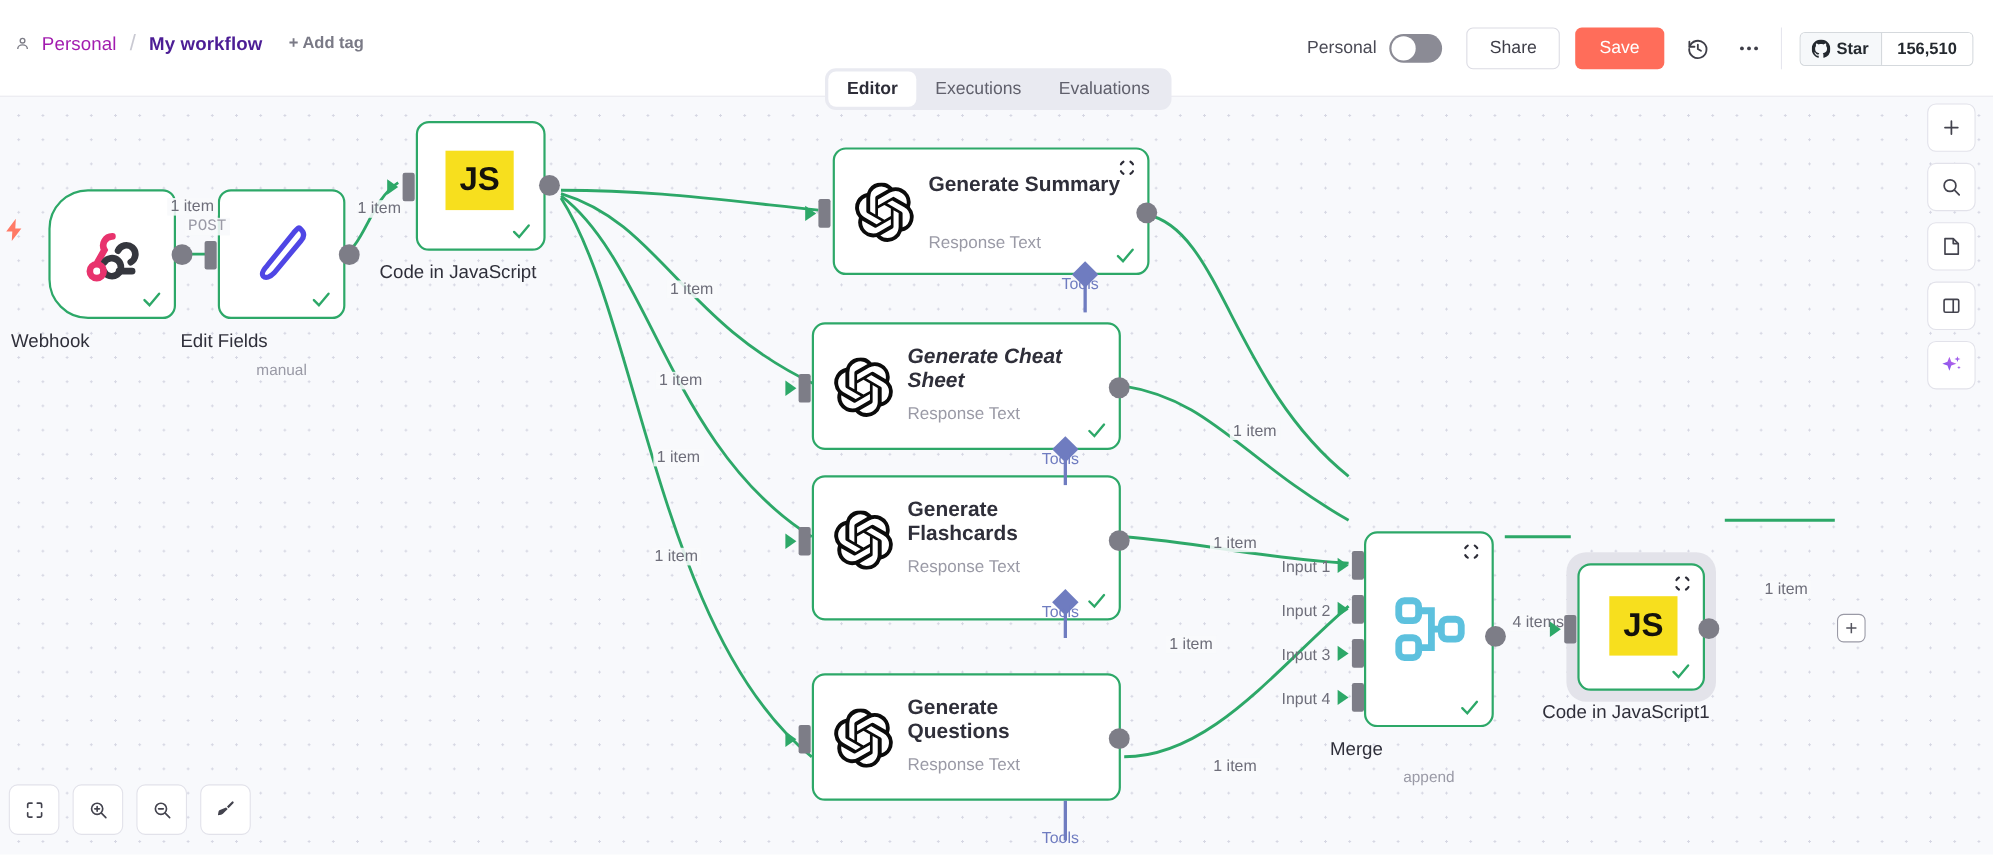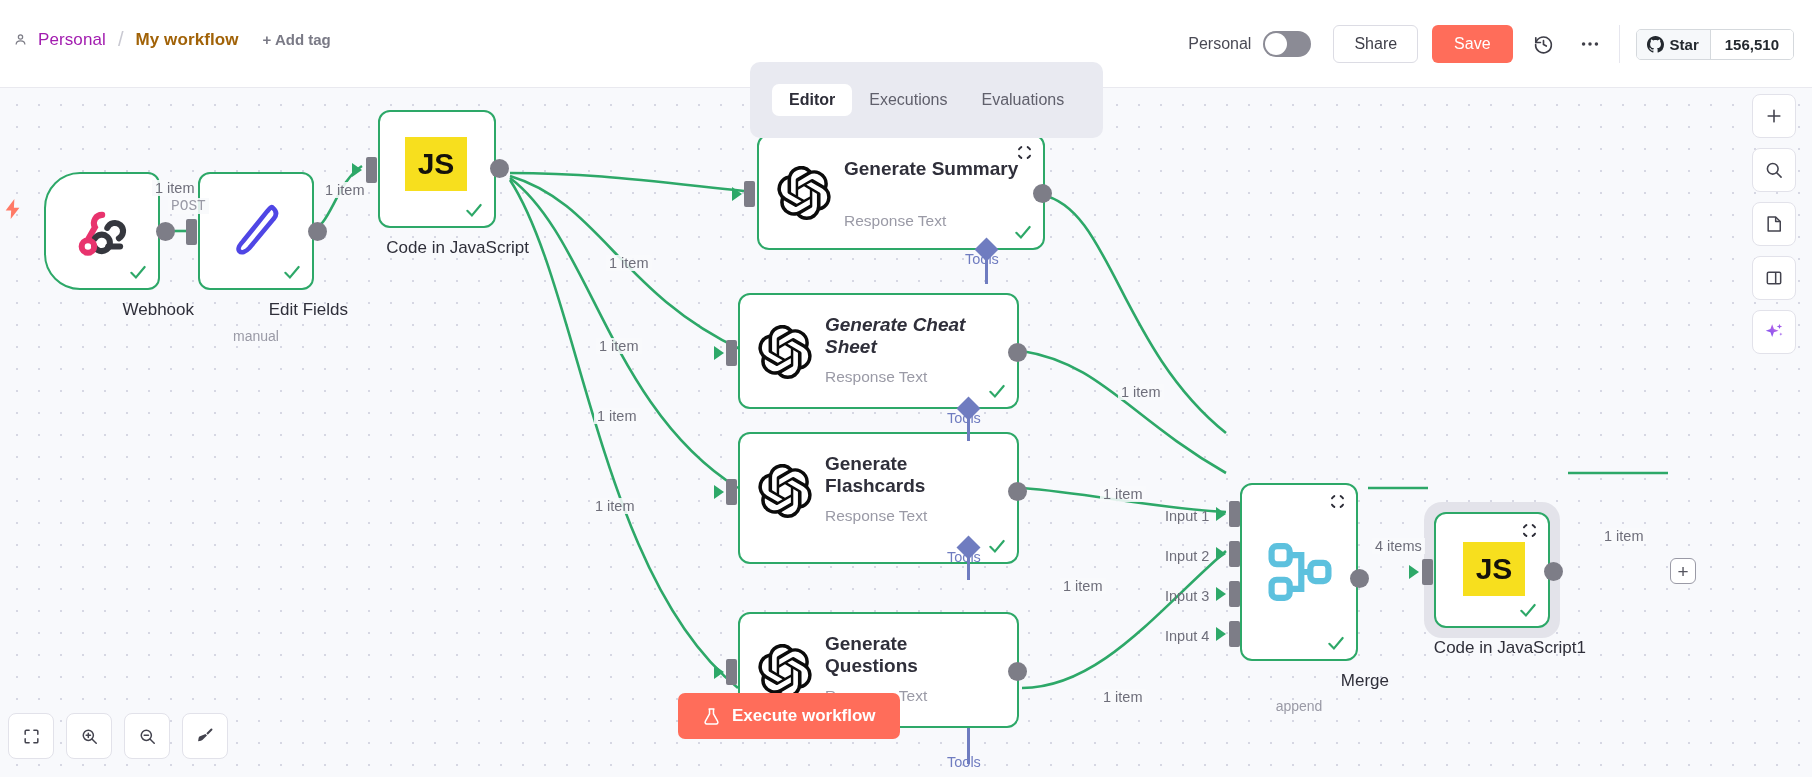--- a/index.html
+++ b/index.html
@@ -17,21 +17,21 @@
     background: #ffffff; border-bottom: 1px solid #e9e9ef;
     z-index: 40;
   }
   .hdr-left { position: absolute; left: 12px; top: 28px; display: flex; align-items: center; gap: 10px; }
   .person-icon { width: 16px; height: 16px; color: #7d7d87; display:flex; align-items:center; justify-content:center; }
   .crumb {
     font-size: 17px; color: #5a5a66; letter-spacing: .1px;
   }
   .crumb.project { color: #a21caf; }
   .crumb-sep { font-size: 20px; color: #c9c9d2; padding: 0 2px; }
-  .crumb.current { color: #a16207; font-weight: 600; }
+  .crumb.current { color: #4c1d95; font-weight: 600; }
   .add-tag {
     font-size: 15px; color: #7a7a86; font-weight: 600; margin-left: 14px; white-space: nowrap;
   }
 
   .hdr-right {
     position: absolute; right: 0; top: 0; height: 88px;
     display: flex; align-items: center; gap: 0;
   }
   .inactive-wrap { display: flex; align-items: center; gap: 12px; margin-right: 22px; }
   .inactive-label { font-size: 16px; color: #4a4a55; }
@@ -69,21 +69,21 @@
   }
   .gh-star .rgt {
     display: flex; align-items: center; background: #ffffff; padding: 6px 14px;
     font-size: 15px; color: #24292f; font-weight: 600; border-left: 1px solid #d5d9dd;
   }
 
   
   .tabs {
     position: absolute; left: 750px; top: 62px;
     display: flex; align-items: center; gap: 0;
-    background: #e9eaf1; border-radius: 10px; padding: 22px;
+    background: #e9eaf1; border-radius: 10px; padding: 3px;
     z-index: 50;
   }
   .tab {
     font-size: 16px; color: #60606c; padding: 7px 17px; border-radius: 7px; white-space: nowrap;
   }
   .tab.active { background: #ffffff; color: #2d2d38; font-weight: 600; }
 
   
   .canvas {
     position: absolute; left: 0; top: 88px; width: 1812px; height: 689px;
@@ -95,21 +95,21 @@
   }
 
   
   .node {
     position: absolute; background: #ffffff;
     border: 2px solid #2da868; border-radius: 12px;
     z-index: 10;
   }
   .node.trigger { border-radius: 36px 12px 12px 36px; }
   .node-label {
-    position: absolute; text-align: right;
+    position: absolute; text-align: left;
     font-size: 17px; color: #2f2f3a; font-weight: 500; white-space: nowrap;
     z-index: 12;
   }
   .node-sublabel {
     position: absolute; text-align: center;
     font-size: 14px; color: #9a9aa6; white-space: nowrap; z-index: 12;
   }
   .check {
     position: absolute; right: 10px; bottom: 6px; width: 20px; height: 20px; color: #2da868;
   }
@@ -437,21 +437,21 @@
     <div class="node-sublabel" style="left:1209px; top:610px; width:180px;">append</div>
     <div class="in-stub" style="left:1229px; top:413px;"></div>
     <div class="in-arrow" style="left:1216px; top:419px;"></div>
     <div class="in-stub" style="left:1229px; top:453px;"></div>
     <div class="in-arrow" style="left:1216px; top:459px;"></div>
     <div class="in-stub" style="left:1229px; top:493px;"></div>
     <div class="in-arrow" style="left:1216px; top:499px;"></div>
     <div class="in-stub" style="left:1229px; top:533px;"></div>
     <div class="in-arrow" style="left:1216px; top:539px;"></div>
     <div class="dot-out" style="left:1350px; top:481px;"></div>
-    <div class="conn-label" style="left:1372px; top:450px;text-align:center;">4 items</div>
+    <div class="conn-label" style="left:1372px; top:470px;text-align:center;">4 items</div>
 
     <div class="sel-halo" style="left:1424px; top:414px; width:136px; height:136px;"></div>
     <div class="node" style="left:1434px; top:424px; width:116px; height:116px;">
       <svg class="spinner-dash" viewBox="0 0 24 24" fill="none" stroke="#2d2d38" stroke-width="2.8" stroke-linecap="round">
         <path d="M16.5 4.3A9 9 0 0 1 19.7 7.5"></path>
           <path d="M19.7 16.5A9 9 0 0 1 16.5 19.7"></path>
         <path d="M7.5 19.7A9 9 0 0 1 4.3 16.5"></path>
           <path d="M4.3 7.5A9 9 0 0 1 7.5 4.3"></path>
       </svg>
       <svg class="check" viewBox="0 0 24 24" fill="none" stroke="currentColor" stroke-width="2.6" stroke-linecap="round">
@@ -461,27 +461,20 @@
         <span style="font-size:30px; font-weight:700; color:#14120b; font-family:'Liberation Sans',sans-serif;">JS</span>
       </div>
     </div>
     <div class="node-label" style="left:1402px; top:550px; width:184px;">Code in JavaScript1</div>
     <div class="in-stub" style="left:1422px; top:471px;"></div>
     <div class="in-arrow" style="left:1409px; top:477px;"></div>
     <div class="dot-out" style="left:1544px; top:474px;"></div>
     <div class="conn-label" style="left:1601px; top:440px;">1 item</div>
     <div class="plus-endpoint" style="left:1670px; top:470px;">+</div>
 
-    <div class="execute-btn">
-      <svg width="19" height="19" viewBox="0 0 24 24" fill="none" stroke="#ffffff" stroke-width="1.9" stroke-linejoin="round">
-        <path d="M9.5 2.5v6.2L4.2 18.3A2.1 2.1 0 0 0 6 21.5h12a2.1 2.1 0 0 0 1.8-3.2L14.5 8.7V2.5"></path>
-        <path d="M8.3 2.5h7.4"></path>
-      </svg>
-      <span>Execute workflow</span>
-    </div>
 
     <div class="right-rail">
       <div class="rail-btn">
         <svg width="20" height="20" viewBox="0 0 24 24" fill="none" stroke="currentColor" stroke-width="1.9" stroke-linecap="round">
             <path d="M12 5v14M5 12h14"></path>
           </svg>
       </div>
       <div class="rail-btn">
         <svg width="20" height="20" viewBox="0 0 24 24" fill="none" stroke="currentColor" stroke-width="1.9" stroke-linecap="round">
             <circle cx="10.5" cy="10.5" r="6.4"></circle>

